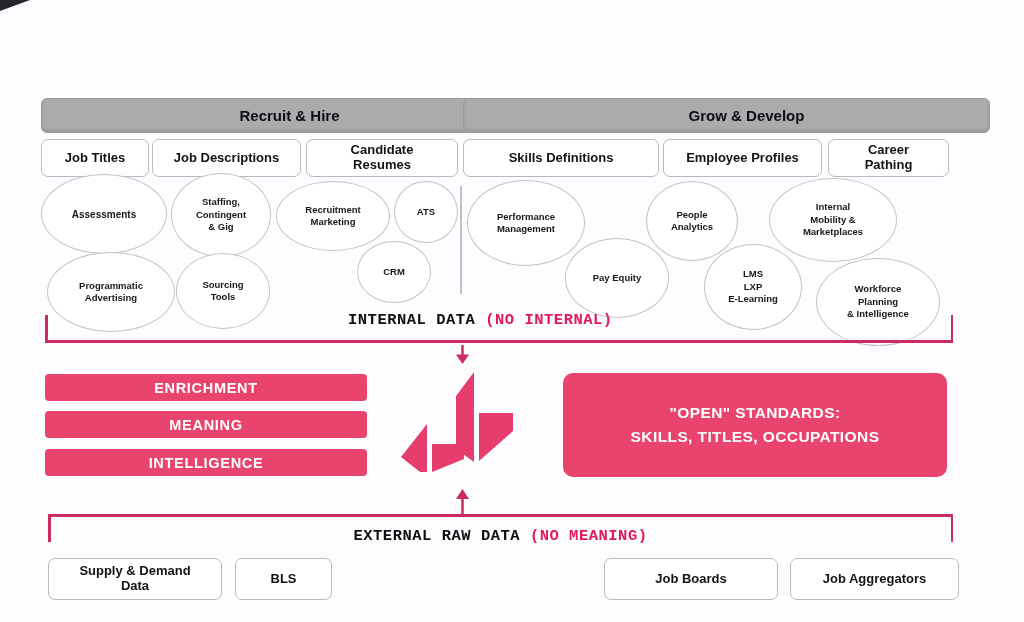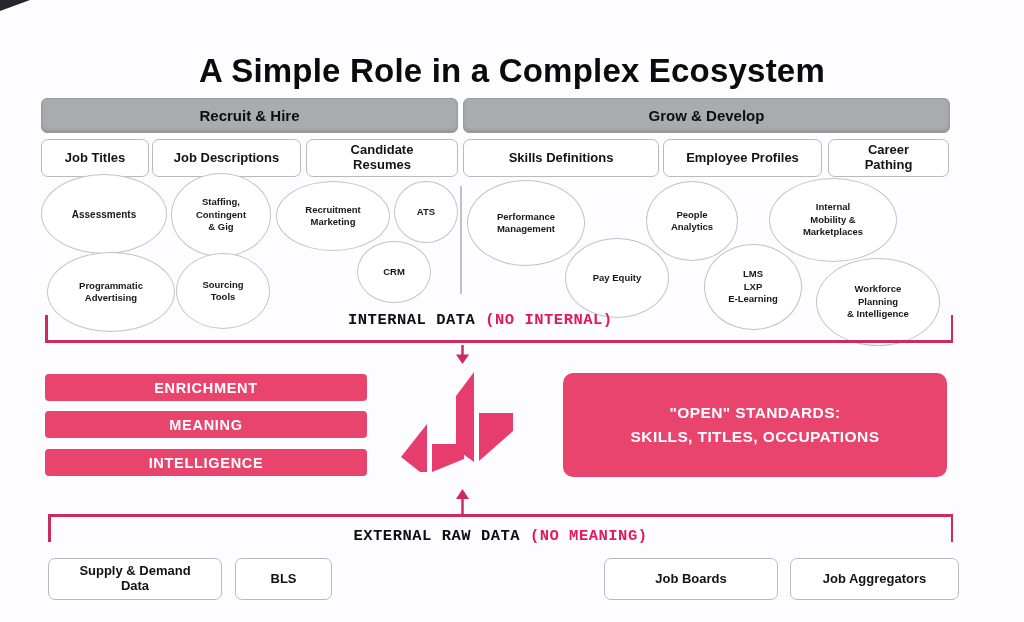--- a/index.html
+++ b/index.html
@@ -6,21 +6,21 @@
   .stage{position:relative;width:1024px;height:622px;background:#fdfdff;overflow:hidden;
          font-family:"Liberation Sans", sans-serif;margin:0 auto;}
   .corner{position:absolute;left:0;top:0;width:0;height:0;
           border-top:11px solid #26262e;border-right:30px solid transparent;}
   .title{position:absolute;left:0;top:30px;width:1024px;text-align:center;
          font-size:33px;color:#0b0b0e;white-space:pre;letter-spacing:.2px;}
   .title .b{font-weight:bold;}
   .hdr-bar{position:absolute;top:98px;height:33px;background:#aaabad;border:1px solid #9a9a9e;
            border-radius:6px;display:flex;align-items:center;justify-content:center;
            font-weight:bold;font-size:15px;color:#0e0e12;
-           box-shadow:inset 0 -2px 3px rgba(0,0,0,.12);}
+           box-shadow:inset 0 -2px 3px rgba(0,0,0,.12);padding-left:40px;}
   .wbox{position:absolute;background:#fff;border:1.6px solid #b9bac1;border-radius:7px;
         display:flex;align-items:center;justify-content:center;text-align:center;
         font-weight:bold;font-size:13px;color:#131317;line-height:1.15;white-space:pre-line;}
   .row1{top:139px;height:36px;}
   .rowB{top:558px;height:40px;}
   .oval{position:absolute;background:#fff;border:1.5px solid #c2c3ca;border-radius:50%;
         display:flex;align-items:center;justify-content:center;text-align:center;
         font-weight:bold;font-size:9.5px;color:#17171c;line-height:1.3;white-space:pre-line;}
   .vline{position:absolute;left:460px;top:186px;width:1.5px;height:108px;background:#c0c1c8;}
   .mono{font-family:"Liberation Mono", monospace;font-weight:bold;font-size:15.5px;
@@ -39,21 +39,20 @@
   .arrow{position:absolute;left:455px;}
   svg{display:block;}
 </style>
 </head>
 <body>
 
 <div class="stage">
 
   <div class="corner"></div>
 
-  <h1 class="title"><span class="b">A </span><span>Simple </span><span class="b">Role in a </span><span>Complex </span><span class="b">Ecosystem</span></h1>
 
   <div class="hdr-bar" style="left:41px;width:415px;">Recruit &amp; Hire</div>
   <div class="hdr-bar" style="left:463px;width:485px;">Grow &amp; Develop</div>
 
   <div class="wbox row1" style="left:41px;width:106px;">Job Titles</div>
   <div class="wbox row1" style="left:152px;width:147px;">Job Descriptions</div>
   <div class="wbox row1" style="left:306px;width:150px;">Candidate
 Resumes</div>
   <div class="wbox row1" style="left:463px;width:194px;">Skills Definitions</div>
   <div class="wbox row1" style="left:663px;width:157px;">Employee Profiles</div>

